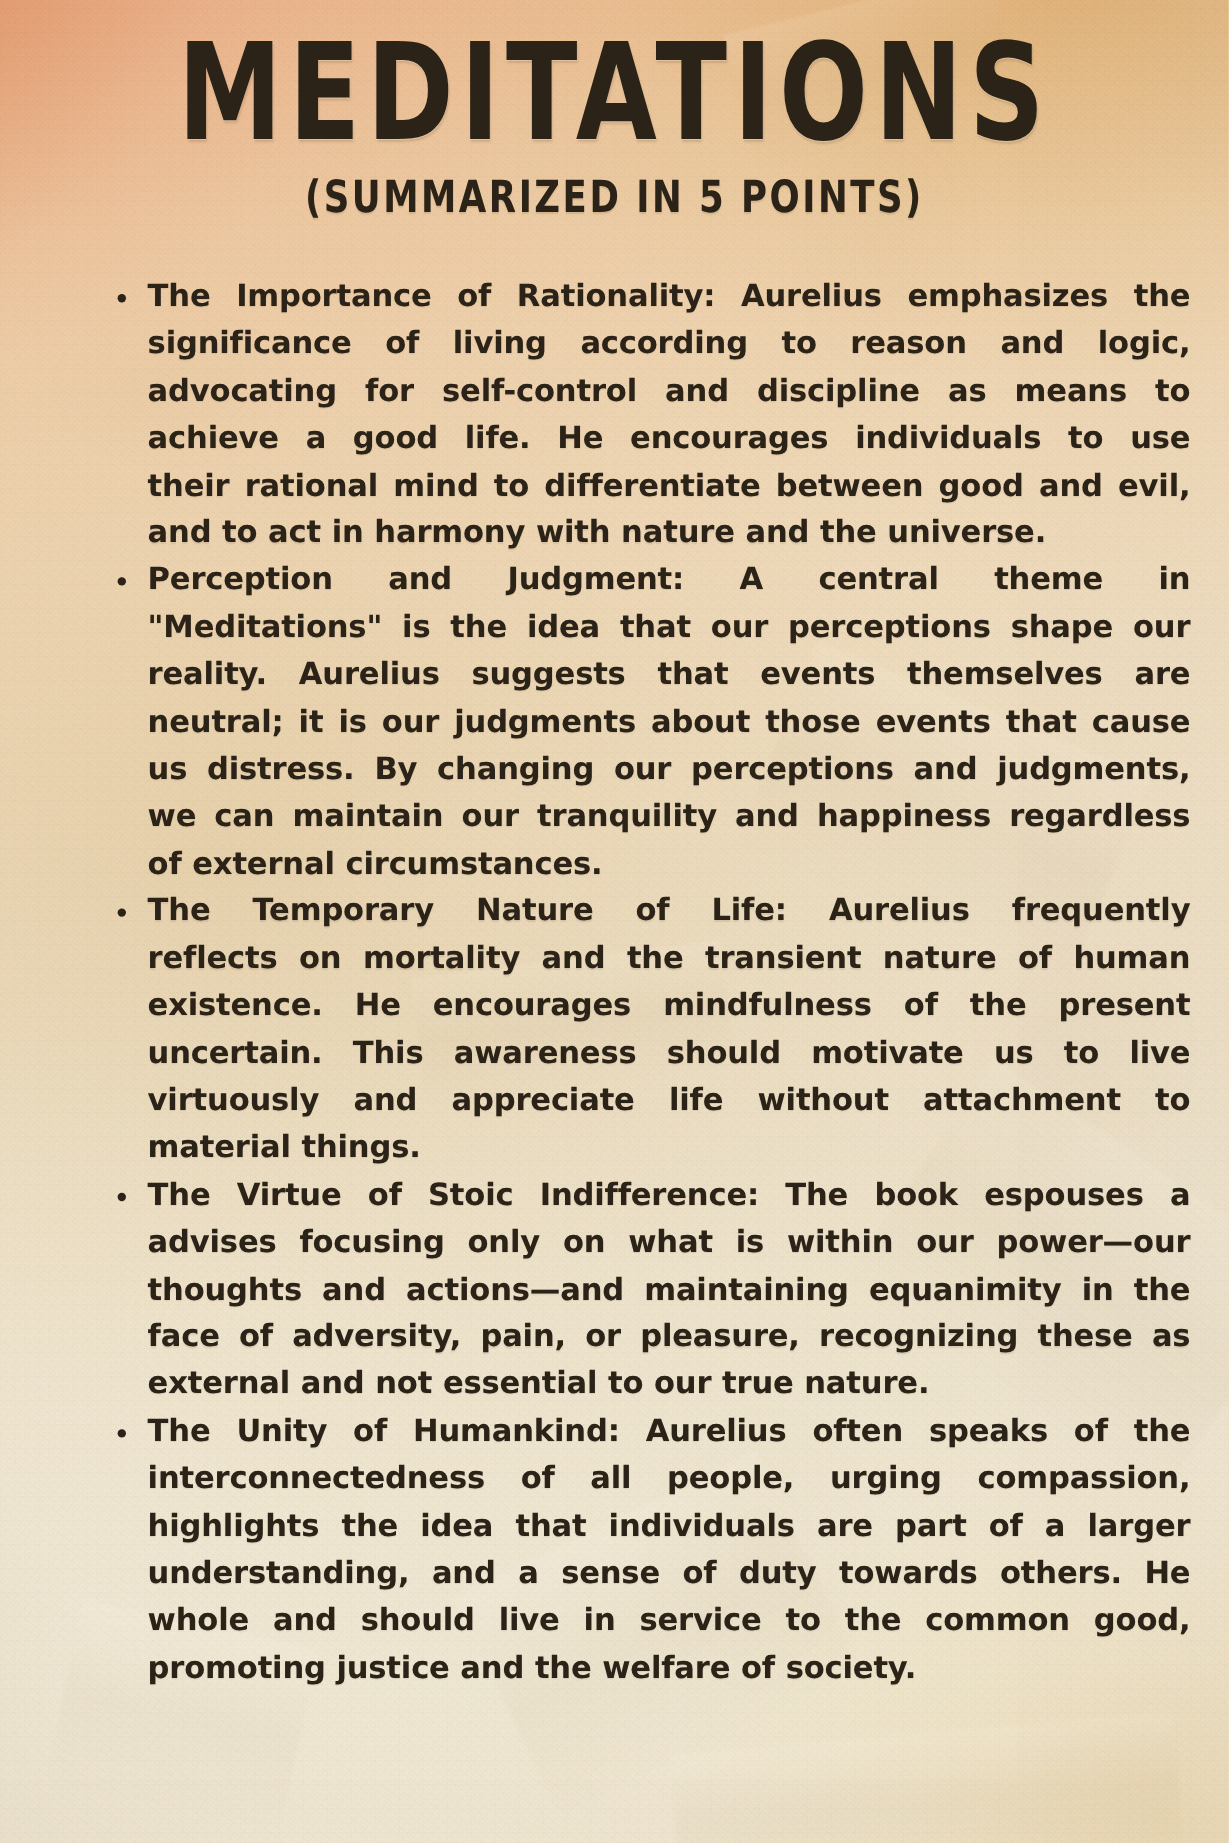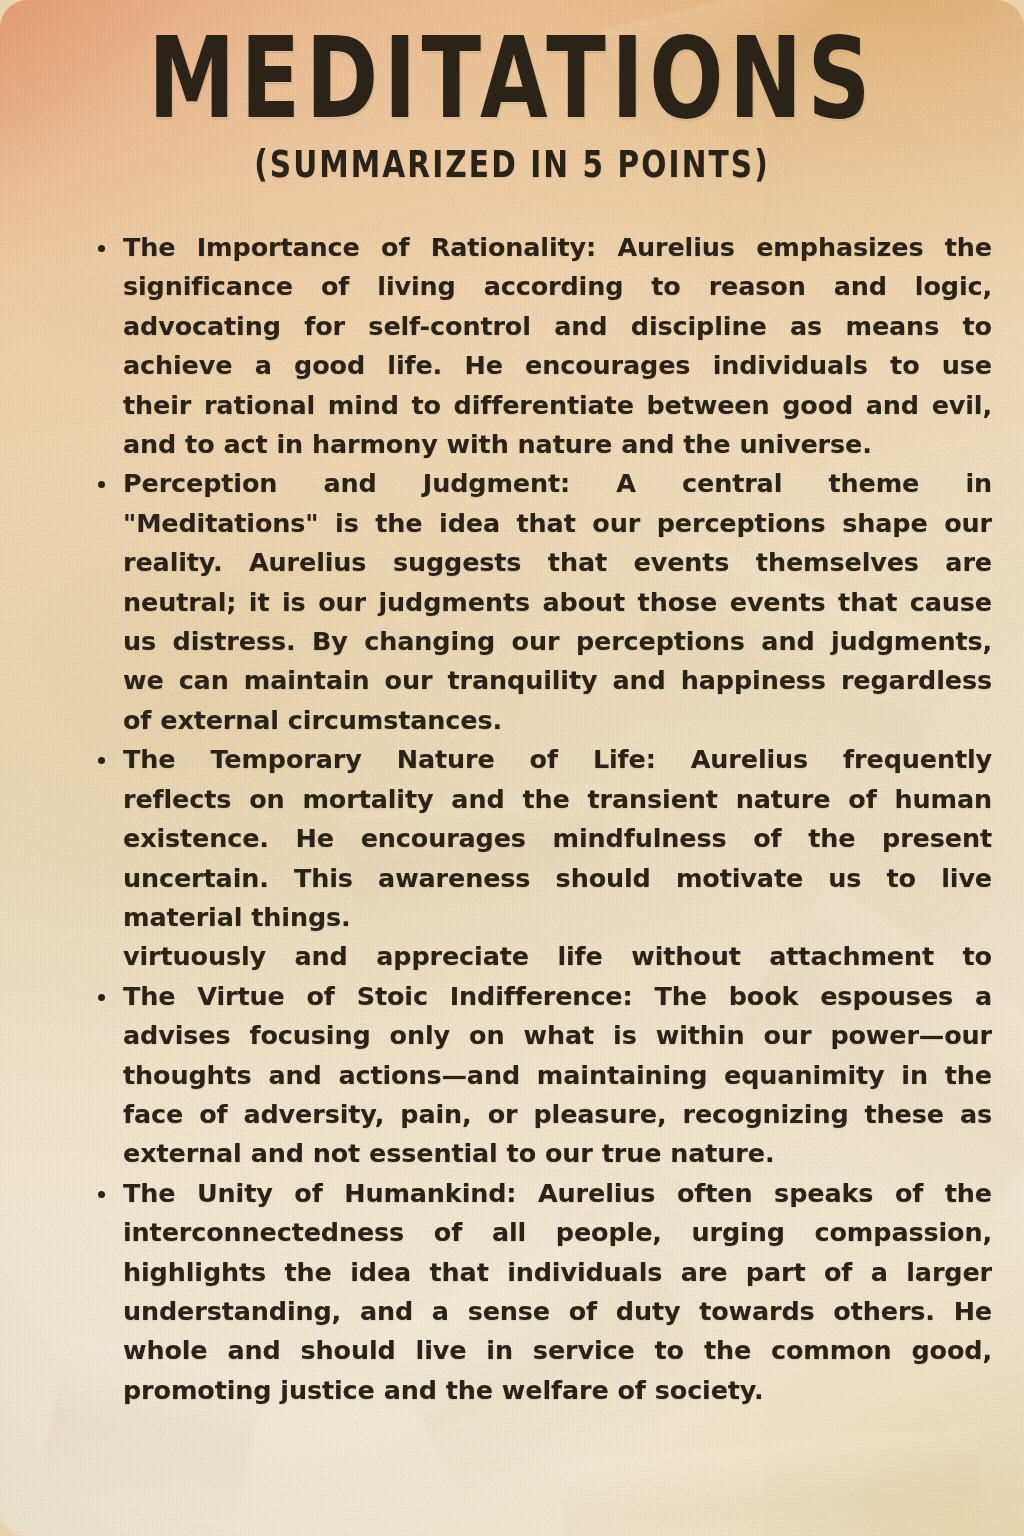--- a/index.html
+++ b/index.html
@@ -15,21 +15,20 @@
     background: #e8d5ae;
   }
 
   
   #poster {
     position: relative;
     width: 1024px;
     height: 1536px;
     overflow: hidden;
     background: #ecdcb8;
-    border-radius: 28px;
   }
 
   
   .bg-layer {
     position: absolute;
     inset: 0;
     pointer-events: none;
   }
   .bg-base {
     background:
@@ -328,22 +327,22 @@
           <span class="ln">neutral; it is our judgments about those events that cause</span>
           <span class="ln">us distress. By changing our perceptions and judgments,</span>
           <span class="ln">we can maintain our tranquility and happiness regardless</span>
           <span class="ln last">of external circumstances.</span>
         </li>
         <li class="point">
           <span class="ln">The Temporary Nature of Life: Aurelius frequently</span>
           <span class="ln">reflects on mortality and the transient nature of human</span>
           <span class="ln">existence. He encourages mindfulness of the present</span>
           <span class="ln">uncertain. This awareness should motivate us to live</span>
+          <span class="ln">virtuously and appreciate life without attachment to</span>
           <span class="ln last">material things.</span>
-          <span class="ln">virtuously and appreciate life without attachment to</span>
         </li>
         <li class="point">
           <span class="ln">The Virtue of Stoic Indifference: The book espouses a</span>
           <span class="ln">advises focusing only on what is within our power—our</span>
           <span class="ln">thoughts and actions—and maintaining equanimity in the</span>
           <span class="ln">face of adversity, pain, or pleasure, recognizing these as</span>
           <span class="ln last">external and not essential to our true nature.</span>
         </li>
         <li class="point">
           <span class="ln">The Unity of Humankind: Aurelius often speaks of the</span>

